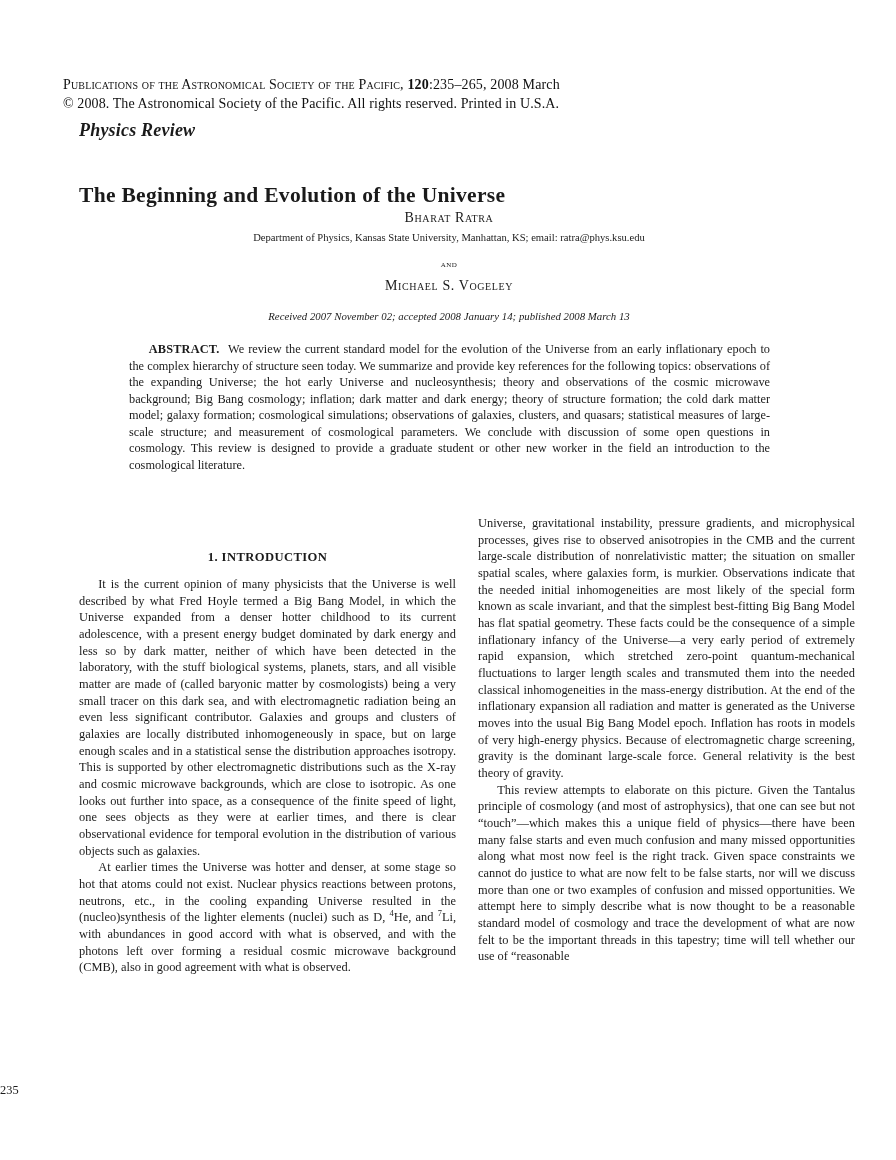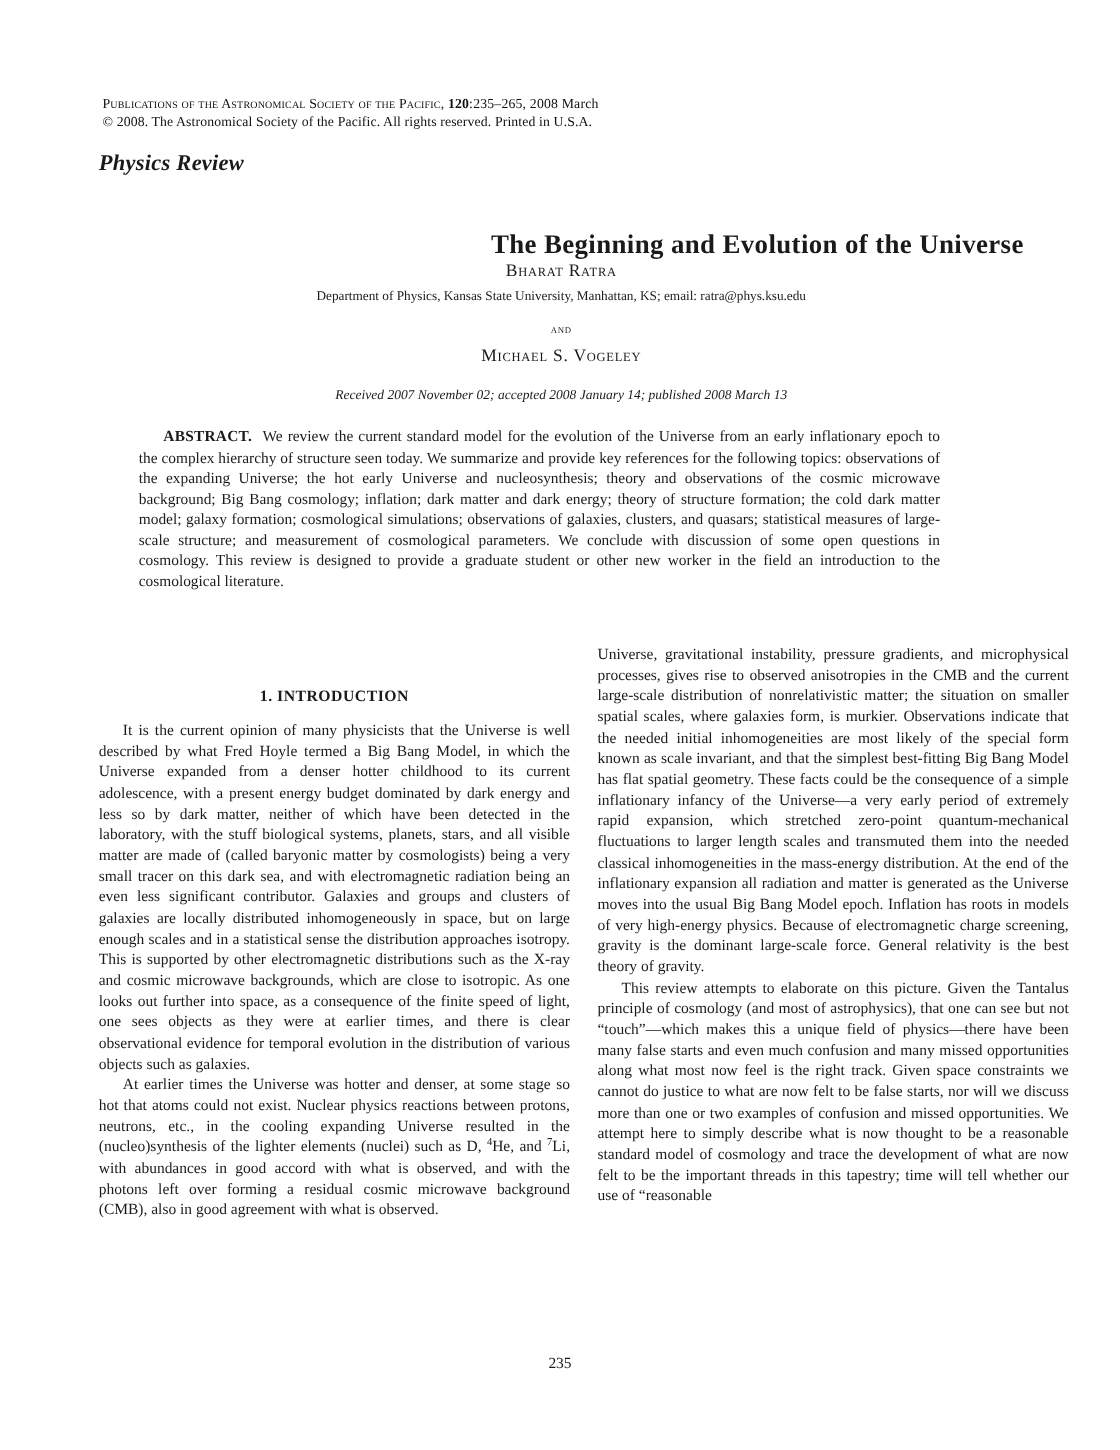--- a/index.html
+++ b/index.html
@@ -20,24 +20,24 @@
     position: absolute;
     left: 0; top: 0;
     width: 896px;
     height: 1160px;
     background: #ffffff;
   }
 
   
   .masthead {
     position: absolute;
-    left: 82px;
+    left: 63px;
     top: 76px;
     width: 740px;
-    font-size: 11px;
+    font-size: 14px;
     line-height: 1.33;
     color: #111;
   }
   .masthead .line1 { font-variant: small-caps; letter-spacing: 0.15px; }
   .masthead .line1 .vol { font-variant: normal; font-weight: bold; }
   .masthead .line1 .rest { font-variant: normal; }
   .masthead .line2 { font-variant: normal; letter-spacing: 0.1px; }
 
   
   .invited-review {
@@ -49,21 +49,21 @@
     font-size: 18px;
     letter-spacing: 0.2px;
   }
 
   
   .doc-title {
     position: absolute;
     left: 79px;
     top: 169px;
     width: 740px;
-    text-align: right;
+    text-align: left;
     font-weight: bold;
     font-size: 21.5px;
     letter-spacing: 0.3px;
   }
 
   
   .authors {
     position: absolute;
     left: 79px;
     top: 207px;
@@ -90,21 +90,21 @@
   }
   .received {
     font-style: italic;
     font-size: 10.8px;
     margin: 14px 0 0 0;
   }
 
   
   .abstract {
     position: absolute;
-    left: 111px;
+    left: 129px;
     top: 341px;
     width: 641px;
     font-size: 12.3px;
     line-height: 1.345;
     text-align: justify;
     text-justify: inter-word;
     text-indent: 1.6em;
     hyphens: none;
   }
   .abstract .lead {
@@ -142,21 +142,20 @@
     text-indent: 0;
   }
   sup { font-size: 0.68em; line-height: 0; vertical-align: 0.55em; }
 
   
   .folio {
     position: absolute;
     left: 0;
     top: 1083px;
     width: 896px;
-    text-align: center;
     font-size: 12.4px;
   }
 </style>
 </head>
 <body>
 
 <div class="page">
 
   <div class="masthead">
     <div class="line1"><span>Publications of the Astronomical Society of the Pacific,</span> <span class="vol">120</span><span class="rest">:235–265, 2008 March</span></div>

